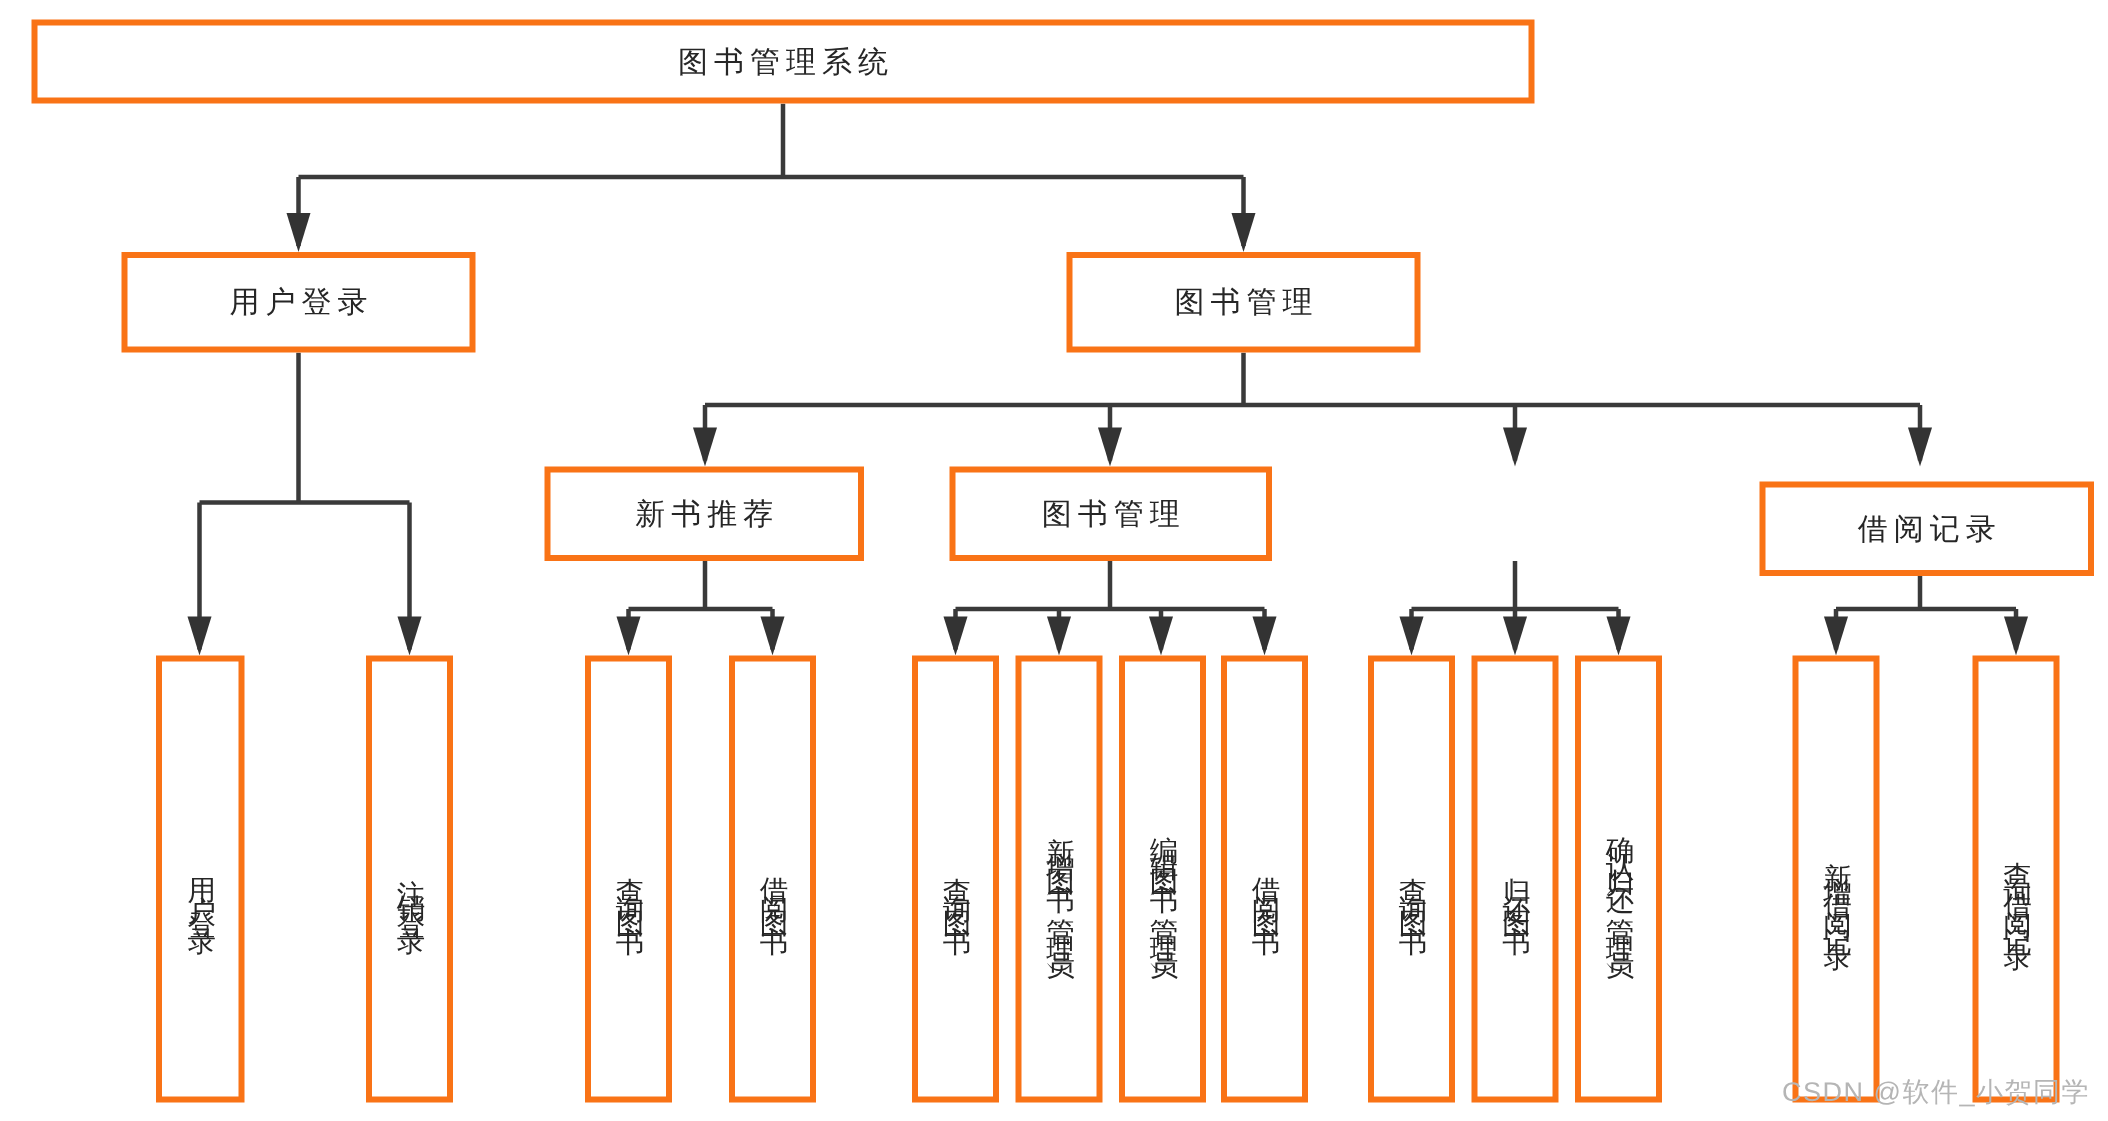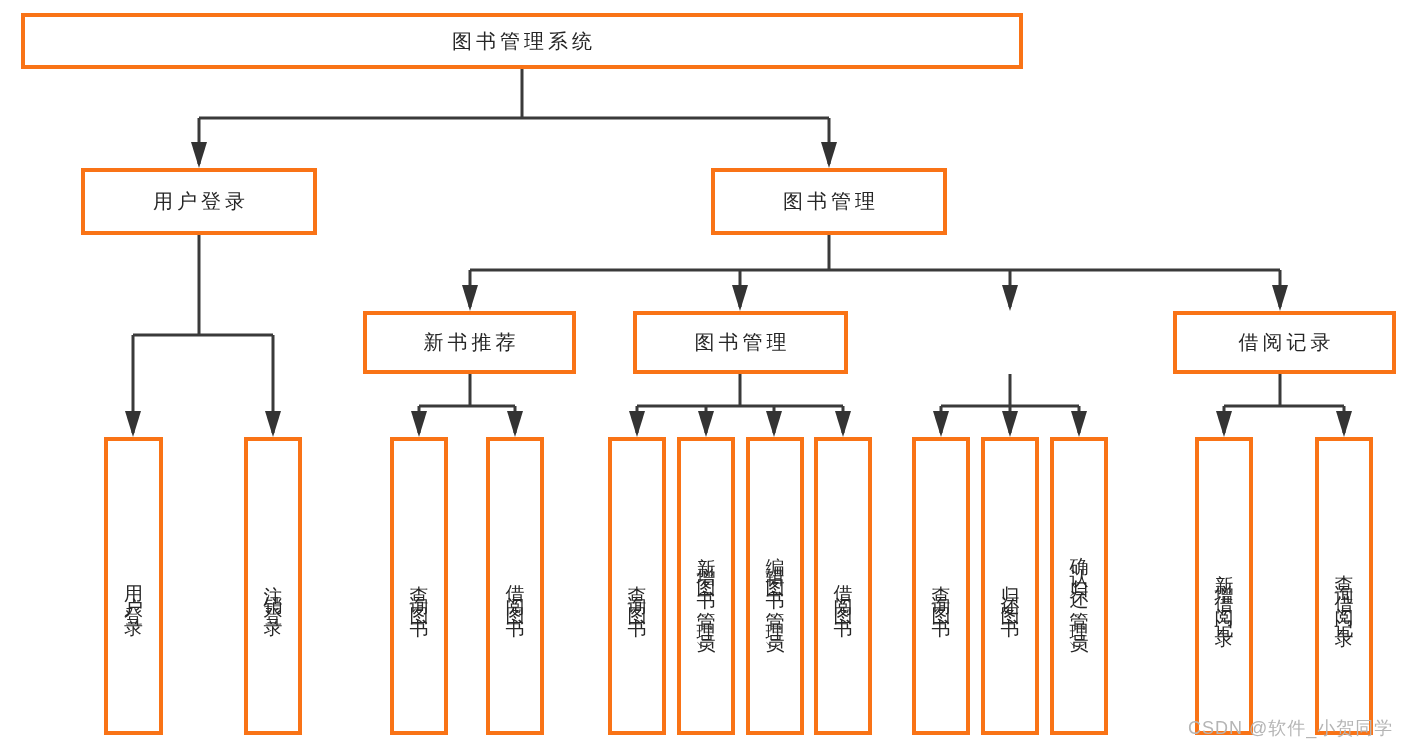--- a/index.html
+++ b/index.html
@@ -94,21 +94,21 @@
   <div class="box hbox" style="left:711px;top:168px;width:236px;height:67px">
     <span>图书管理</span>
   </div>
 
   <div class="box hbox" style="left:363px;top:311px;width:213px;height:63px">
     <span>新书推荐</span>
   </div>
   <div class="box hbox" style="left:633px;top:311px;width:215px;height:63px">
     <span>图书管理</span>
   </div>
-  <div class="box hbox" style="left:1173px;top:311px;width:223px;height:63px">
+  <div class="box hbox" style="left:1173px;top:321px;width:223px;height:63px">
     <span>借阅记录</span>
   </div>
 
   <div class="box vbox" style="left:104px;top:437px;width:59px;height:298px">
     <span class="vtext">用户登录</span>
   </div>
   <div class="box vbox" style="left:244px;top:437px;width:58px;height:298px">
     <span class="vtext">注销登录</span>
   </div>
 

